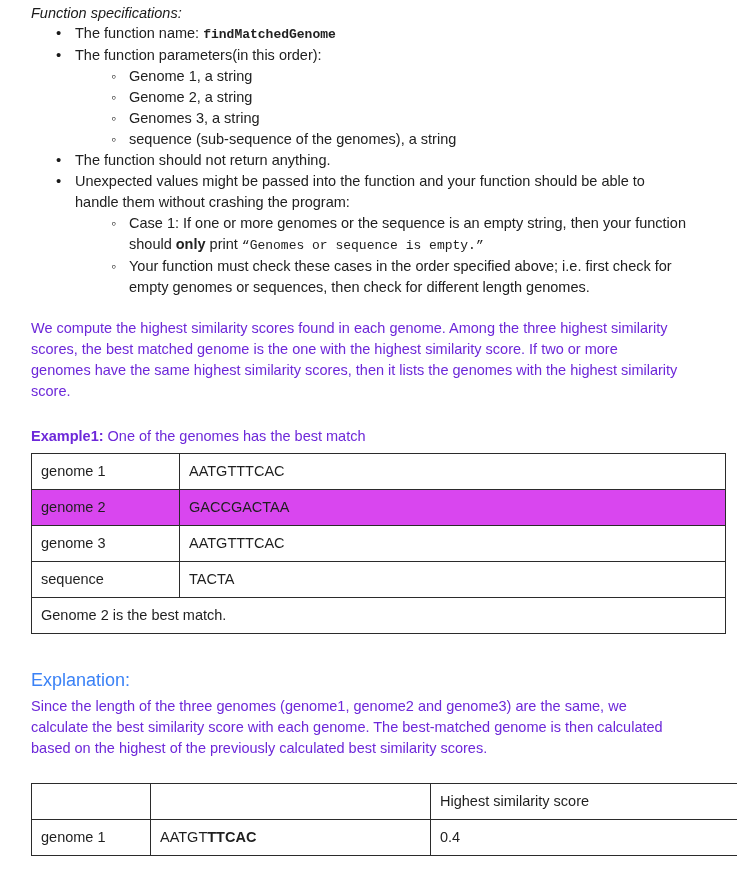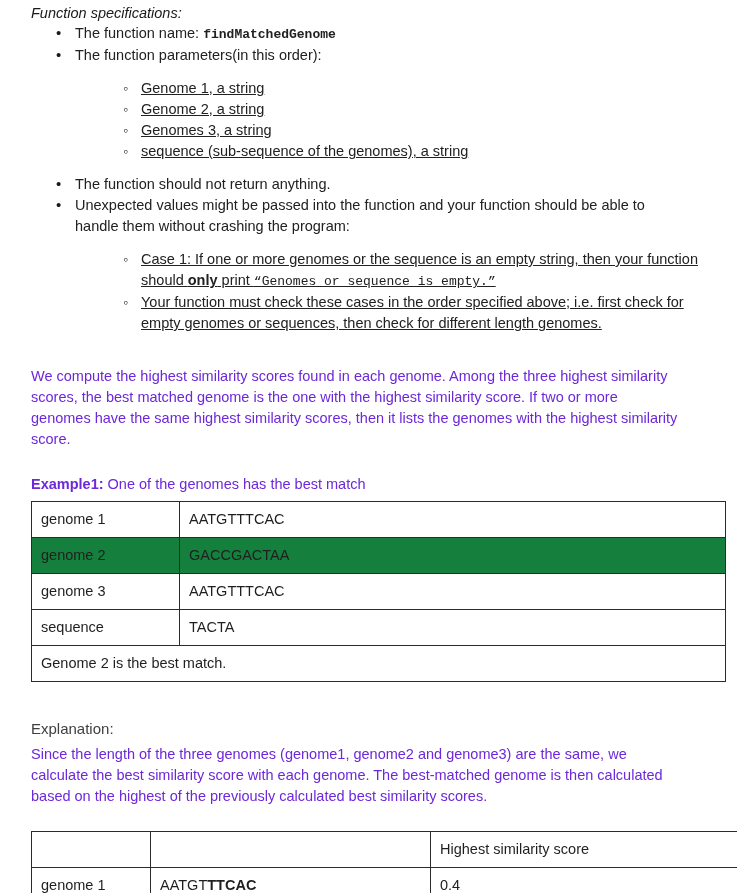--- a/index.html
+++ b/index.html
@@ -35,24 +35,24 @@
   .para {
     font-size: 14.5px;
     line-height: 21px;
     margin: 0 0 0 31px;
     width: 650px;
     color: #6d28d9;
   }
   .para.tight { width: 648px; }
 
   .section-label {
-    font-size: 15px;
+    font-size: 18px;
     line-height: 21px;
     margin: 0 0 0 31px;
-    color: #404040;
+    color: #3b82f6;
   }
   .spacer-20 { height: 20px; }
   .spacer-24 { height: 24px; }
 
   
   ul.lvl1 {
     margin: 0;
     padding: 0 0 0 75px;
     list-style: none;
   }
@@ -67,24 +67,23 @@
   ul.lvl1 > li::before {
     content: "\2022";
     position: absolute;
     left: -19px;
     top: -1px;
     font-size: 15px;
     color: #1a1a1a;
   }
 
   ul.lvl2 {
-    margin: 12px;
+    margin: 0;
     padding: 0 0 0 54px;
     list-style: none;
-    text-decoration: underline;
   }
   ul.lvl2 > li {
     position: relative;
     font-size: 14.5px;
     line-height: 21px;
     width: 560px;
   }
   ul.lvl2 > li::before {
     content: "\25E6";
     position: absolute;
@@ -119,21 +118,21 @@
     font-size: 14.5px;
     line-height: 19px;
     padding: 8px 9px 8px 9px;
     vertical-align: middle;
     color: #1f1f1f;
     height: 18px;
   }
   .t1 { width: 656px; }
   .t1 .c1 { width: 129px; }
   .t1 .c2 { width: 527px; }
-  .t1 tr.hl td { background: #15803d; }
+  .t1 tr.hl td { background: #d946ef; }
 
   .t2 { width: 656px; }
   .t2 .c1 { width: 100px; }
   .t2 .c2 { width: 261px; }
   .t2 .c3 { width: 295px; }
   .t2 td { height: 22px; }
 </style>
 </head>
 <body>
 

